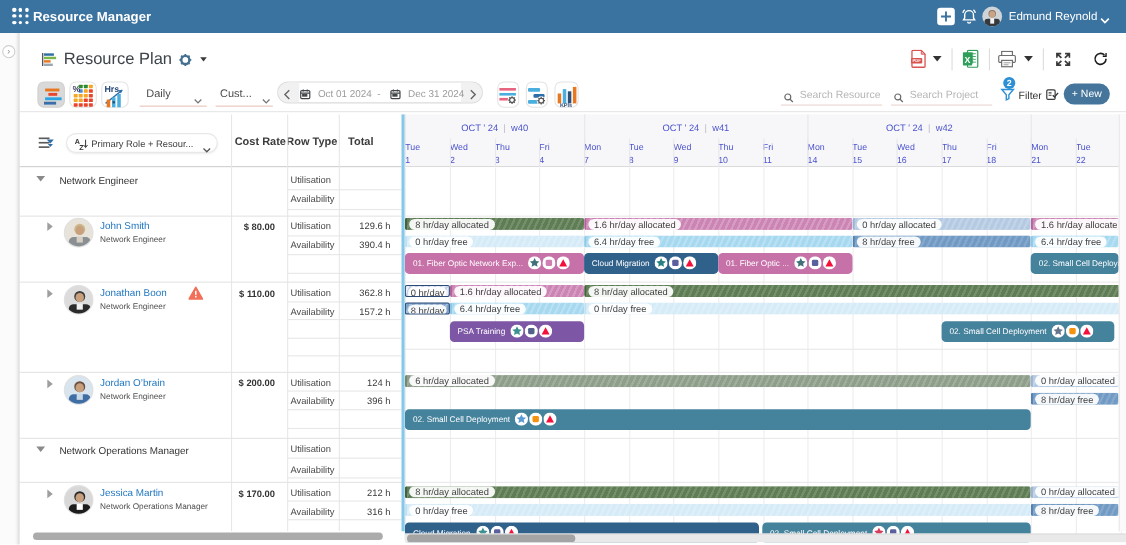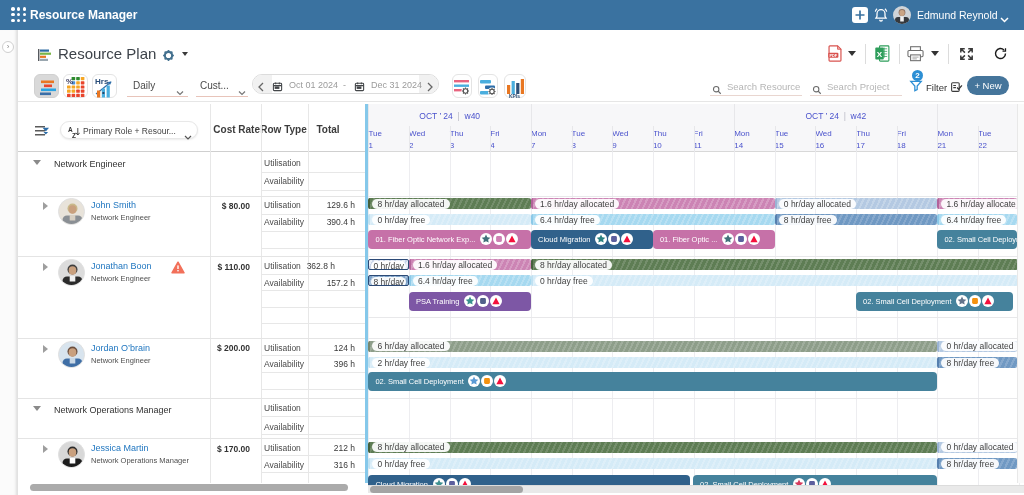--- a/index.html
+++ b/index.html
@@ -304,21 +304,21 @@
         <circle cx="13.5" cy="9.5" r="5" fill="#3f3f3f"></circle>
         <ellipse cx="13.5" cy="10.5" rx="3.8" ry="4.2" fill="#c9a07e"></ellipse>
         <rect x="3.5" y="16.5" width="20" height="11" rx="4.5" fill="#2b2b2b"></rect>
         <rect x="10.7" y="16" width="5.6" height="5.5" fill="#f0f0f0"></rect>
       </svg></div>
 <div class="rname" style="left:91px;top:261.0px;">Jonathan Boon</div>
 <div class="rsub" style="left:91px;top:274.0px;">Network Engineer</div>
 <div class="cost" style="left:180px;top:261.5px;width:70px;">$ 110.00</div>
 <div class="rowlab" style="left:264px;top:261.0px;">Utilisation</div>
 <div class="rowlab" style="left:264px;top:277.5px;">Availability</div>
-<div class="rowval" style="left:285px;top:261.0px;width:50px;">362.8 h</div>
+<div class="rowval" style="left:285px;top:261.0px;width:70px;">362.8 h</div>
 <div class="rowval" style="left:285px;top:277.5px;width:70px;">157.2 h</div>
 <div class="abs" style="left:171px;top:259.5px;"><svg width="14" height="13">
         <path d="M7 1.2 L13 11.8 L1 11.8 Z" fill="#f2705a" stroke="#f2705a" stroke-width="1.5" stroke-linejoin="round"></path>
         <rect x="6.3" y="4.4" width="1.4" height="3.6" fill="#fff"></rect>
         <rect x="6.3" y="9" width="1.4" height="1.4" fill="#fff"></rect>
       </svg></div>
 <div class="carR" style="left:43px;top:344.5px;"></div>
 <div class="abs" style="left:58px;top:340.5px;width:27px;height:27px;border-radius:50%;background:#d8e4ee;overflow:hidden;border:1px solid #e0e0e0;"><svg width="27" height="27">
         <circle cx="13.5" cy="9.5" r="5" fill="#6b4f3f"></circle>
         <ellipse cx="13.5" cy="10.5" rx="3.8" ry="4.2" fill="#c9a07e"></ellipse>
@@ -343,20 +343,21 @@
 <div class="rsub" style="left:91px;top:456.0px;">Network Operations Manager</div>
 <div class="cost" style="left:180px;top:443.5px;width:70px;">$ 170.00</div>
 <div class="rowlab" style="left:264px;top:443.0px;">Utilisation</div>
 <div class="rowlab" style="left:264px;top:459.5px;">Availability</div>
 <div class="rowval" style="left:285px;top:443.0px;width:70px;">212 h</div>
 <div class="rowval" style="left:285px;top:459.5px;width:70px;">316 h</div>
 <div class="abs" style="left:365px;top:104px;width:3px;height:379px;background:#85c8ea;"></div>
 <div class="abs" id="ghead">
 <div class="wklab" style="left:0.4px;width:162.6px;">OCT ’ 24&nbsp; <span style="color:#b9b9c6;">|</span> &nbsp;w40</div>
 <div class="gvline" style="left:0.4px;top:0;height:48px;"></div>
+<div class="wklab" style="left:163.0px;width:203.2px;">OCT ’ 24&nbsp; <span style="color:#b9b9c6;">|</span> &nbsp;w41</div>
 <div class="gvline" style="left:163.0px;top:0;height:48px;"></div>
 <div class="wklab" style="left:366.2px;width:203.2px;">OCT ’ 24&nbsp; <span style="color:#b9b9c6;">|</span> &nbsp;w42</div>
 <div class="gvline" style="left:366.2px;top:0;height:48px;"></div>
 <div class="gvline" style="left:569.4px;top:0;height:48px;"></div>
 <div class="dayc" style="left:0.4px;width:40.64px;">Tue<br>1</div>
 <div class="dayc" style="left:41.0px;width:40.64px;">Wed<br>2</div>
 <div class="gvline" style="left:41.0px;top:22px;height:26px;"></div>
 <div class="dayc" style="left:81.7px;width:40.64px;">Thu<br>3</div>
 <div class="gvline" style="left:81.7px;top:22px;height:26px;"></div>
 <div class="dayc" style="left:122.3px;width:40.64px;">Fri<br>4</div>
@@ -471,21 +472,20 @@
           <path d="M6 1.6 L7.3 4.3 L10.3 4.7 L8.1 6.7 L8.7 9.6 L6 8.2 L3.3 9.6 L3.9 6.7 L1.7 4.7 L4.7 4.3 Z" fill="#64748b"></path>
         </svg><svg class="icn" width="12" height="12">
           <circle cx="6" cy="6" r="6" fill="#fff"></circle>
           <rect x="3.1" y="3.1" width="5.8" height="5.8" rx="1.3" fill="#f5920f"></rect>
         </svg><svg class="icn" width="12" height="12">
           <circle cx="6" cy="6" r="6" fill="#fff"></circle>
           <path d="M6 2.6 L9.6 9.2 L2.4 9.2 Z" fill="#f5103c"></path>
         </svg></div>
 <div class="bar" style="left:0.4px;top:188.5px;width:569.0px;background-color:#8e9e8a;background-image:repeating-linear-gradient(115deg, rgba(255,255,255,0) 0 3px, rgba(255,255,255,.16) 3px 5px);border-left:2px solid #76876f;"><span class="pill" style="padding:0 5px;">6 hr/day allocated</span></div>
 <div class="bar" style="left:569.4px;top:188.5px;width:80.1px;background-color:#b4c9e2;background-image:repeating-linear-gradient(115deg, rgba(255,255,255,0) 0 3px, rgba(255,255,255,.22) 3px 5px);border-left:2px solid #9ab3d4;"><span class="pill" style="padding:0 5px;">0 hr/day allocated</span></div>
-<div class="bar" style="left:0.4px;top:205.0px;width:569.0px;background-color:#d5ebf7;background-image:repeating-linear-gradient(115deg, rgba(255,255,255,0) 0 3px, rgba(255,255,255,.22) 3px 5px);border-left:2px solid #bfe1f2;"><span class="pill" style="padding:0 5px;">2 hr/day free</span></div>
 <div class="bar" style="left:569.4px;top:205.0px;width:80.1px;background-color:#7099c3;background-image:repeating-linear-gradient(115deg, rgba(255,255,255,0) 0 3px, rgba(255,255,255,.16) 3px 5px);border-left:2px solid #567fae;"><span class="pill" style="padding:0 5px;">8 hr/day free</span></div>
 <div class="proj" style="left:0.4px;top:220.0px;width:569.0px;background:#45829c;">02. Small Cell Deployment&nbsp; <svg class="icn" width="12" height="12">
           <circle cx="6" cy="6" r="6" fill="#fff"></circle>
           <path d="M6 1.6 L7.3 4.3 L10.3 4.7 L8.1 6.7 L8.7 9.6 L6 8.2 L3.3 9.6 L3.9 6.7 L1.7 4.7 L4.7 4.3 Z" fill="#5b9bd5"></path>
         </svg><svg class="icn" width="12" height="12">
           <circle cx="6" cy="6" r="6" fill="#fff"></circle>
           <rect x="3.1" y="3.1" width="5.8" height="5.8" rx="1.3" fill="#f5920f"></rect>
         </svg><svg class="icn" width="12" height="12">
           <circle cx="6" cy="6" r="6" fill="#fff"></circle>
           <path d="M6 2.6 L9.6 9.2 L2.4 9.2 Z" fill="#f5103c"></path>

